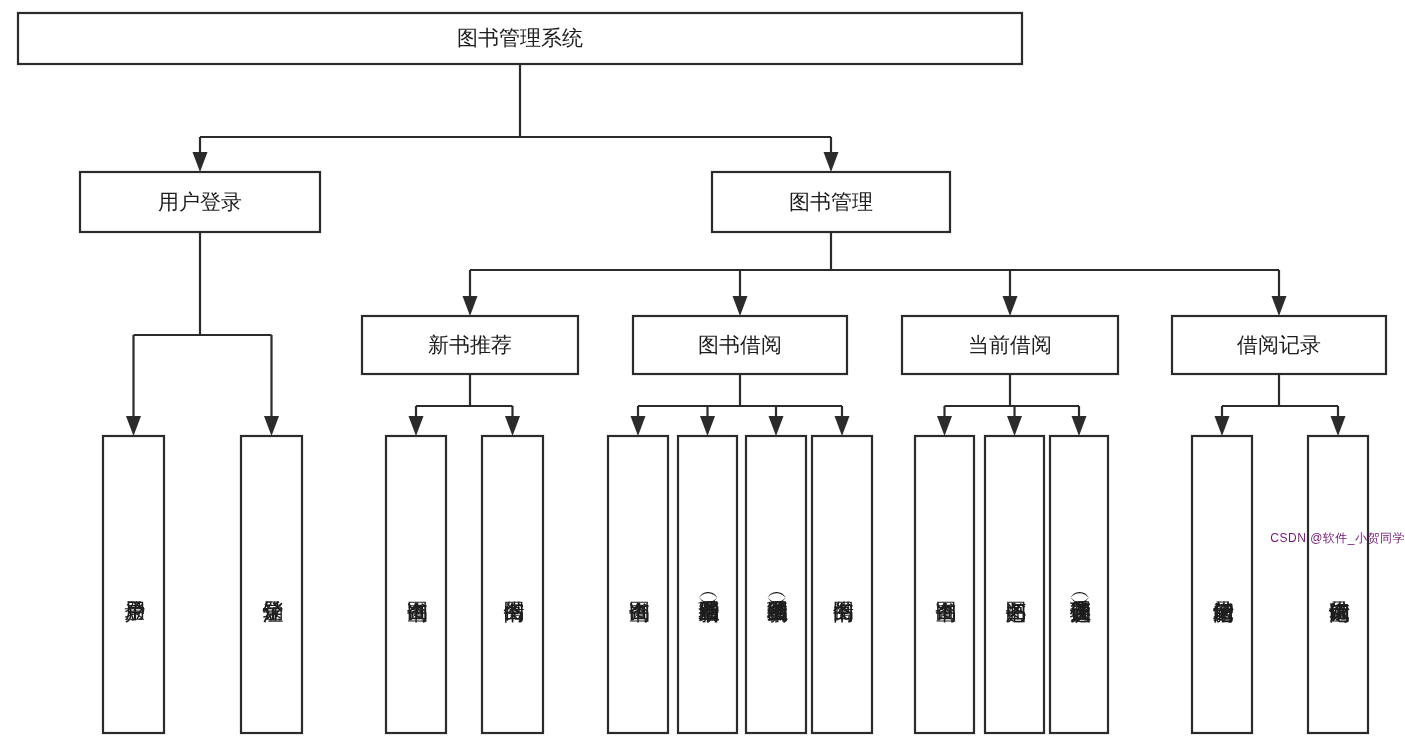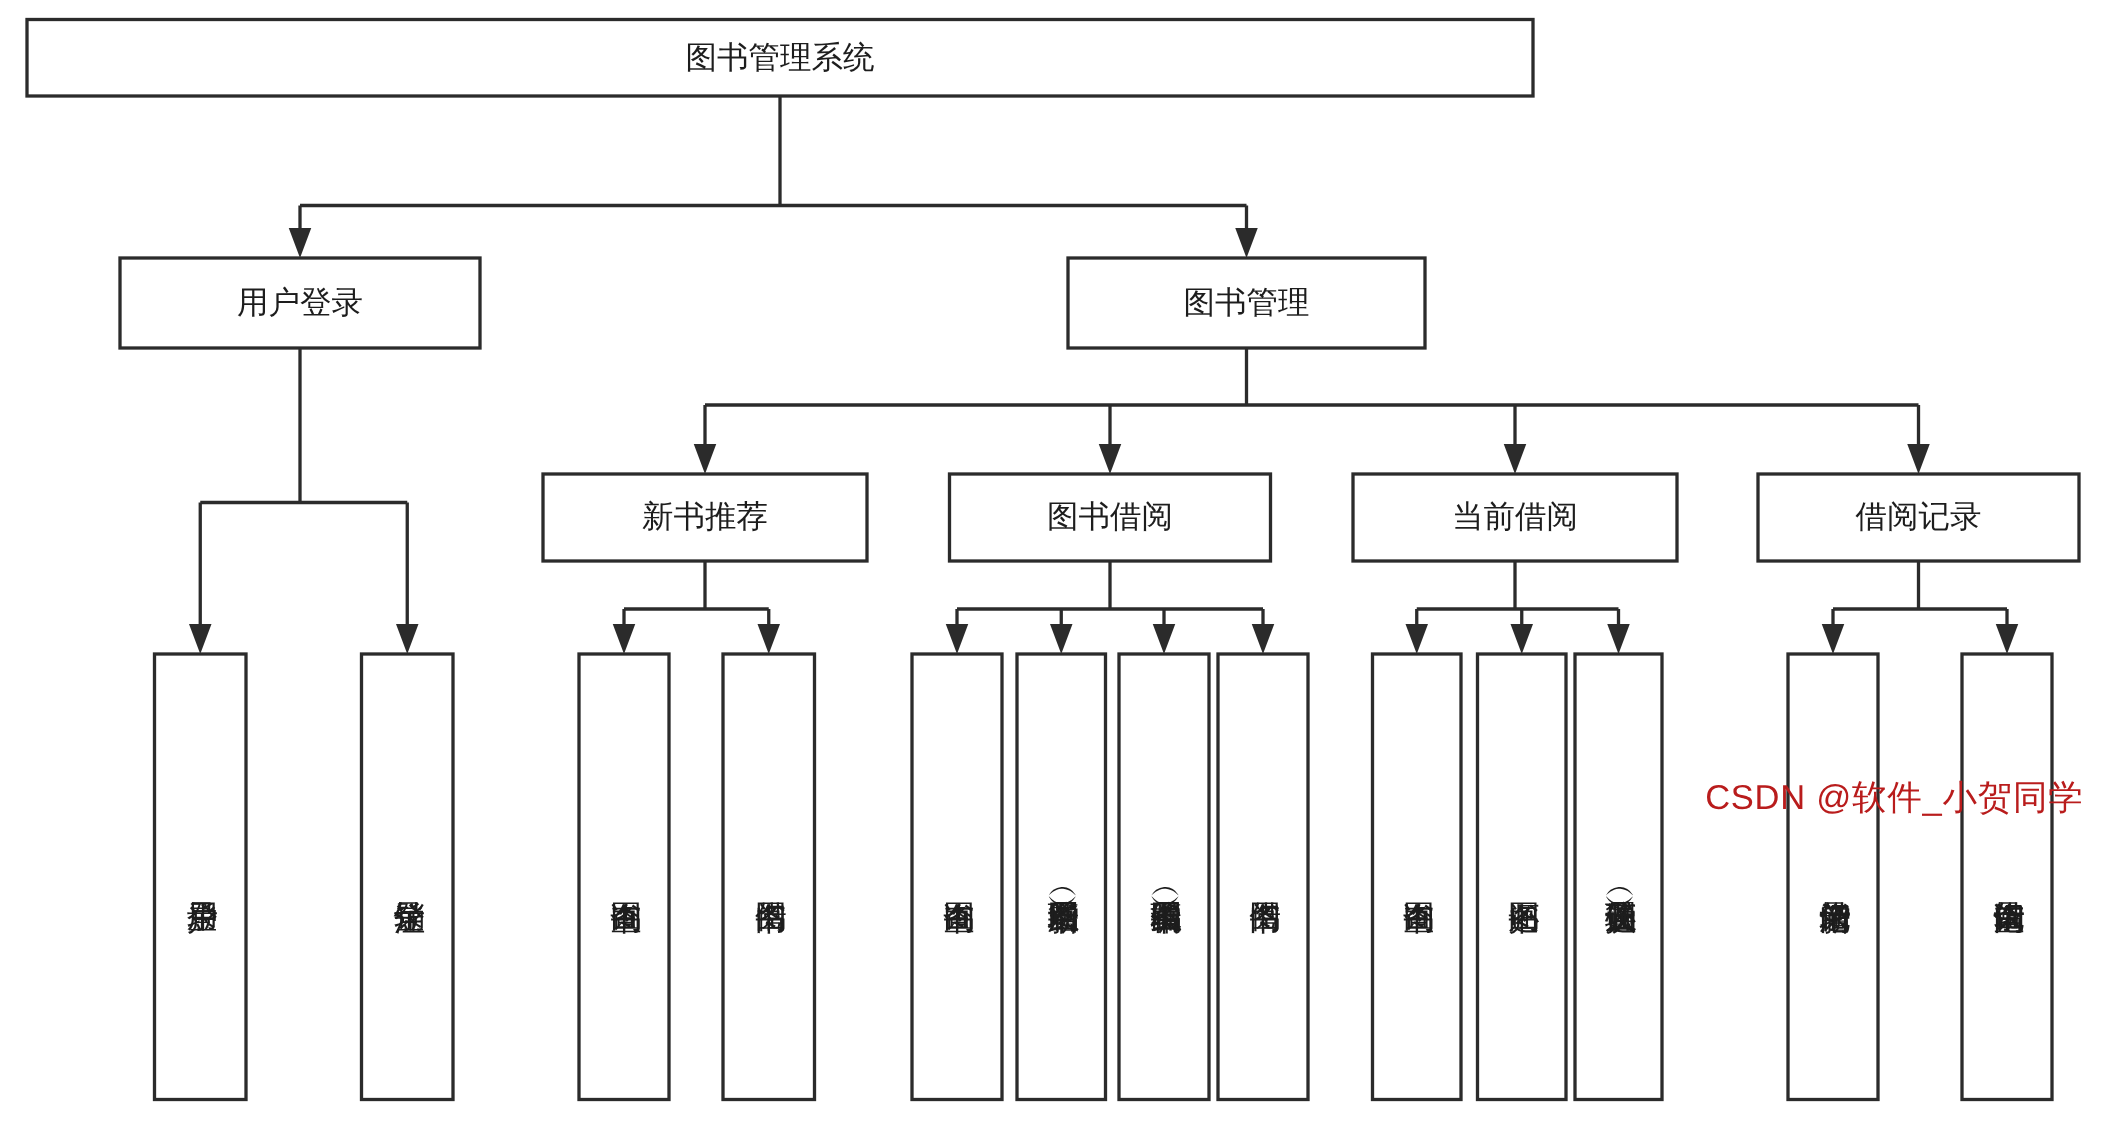--- a/index.html
+++ b/index.html
@@ -49,25 +49,25 @@
     stroke-width: 2.2;
     fill: none;
     stroke-linecap: butt;
   }
   .arrow-head {
     fill: #2b2b2b;
     stroke: none;
   }
   .watermark {
     position: absolute;
-    right: 16px;
+    right: 0;
     bottom: 4px;
     font-family: "Liberation Sans", "DejaVu Sans", sans-serif;
-    font-size: 23px;
-    color: #b91c1c;
+    font-size: 12px;
+    color: #701a75;
     letter-spacing: 0.5px;
     white-space: nowrap;
     user-select: none;
   }
 </style>
 </head>
 <body>
 
 <div id="diagram-root">
   <svg class="diagram" viewBox="0 0 1405 747" xmlns="http://www.w3.org/2000/svg">

